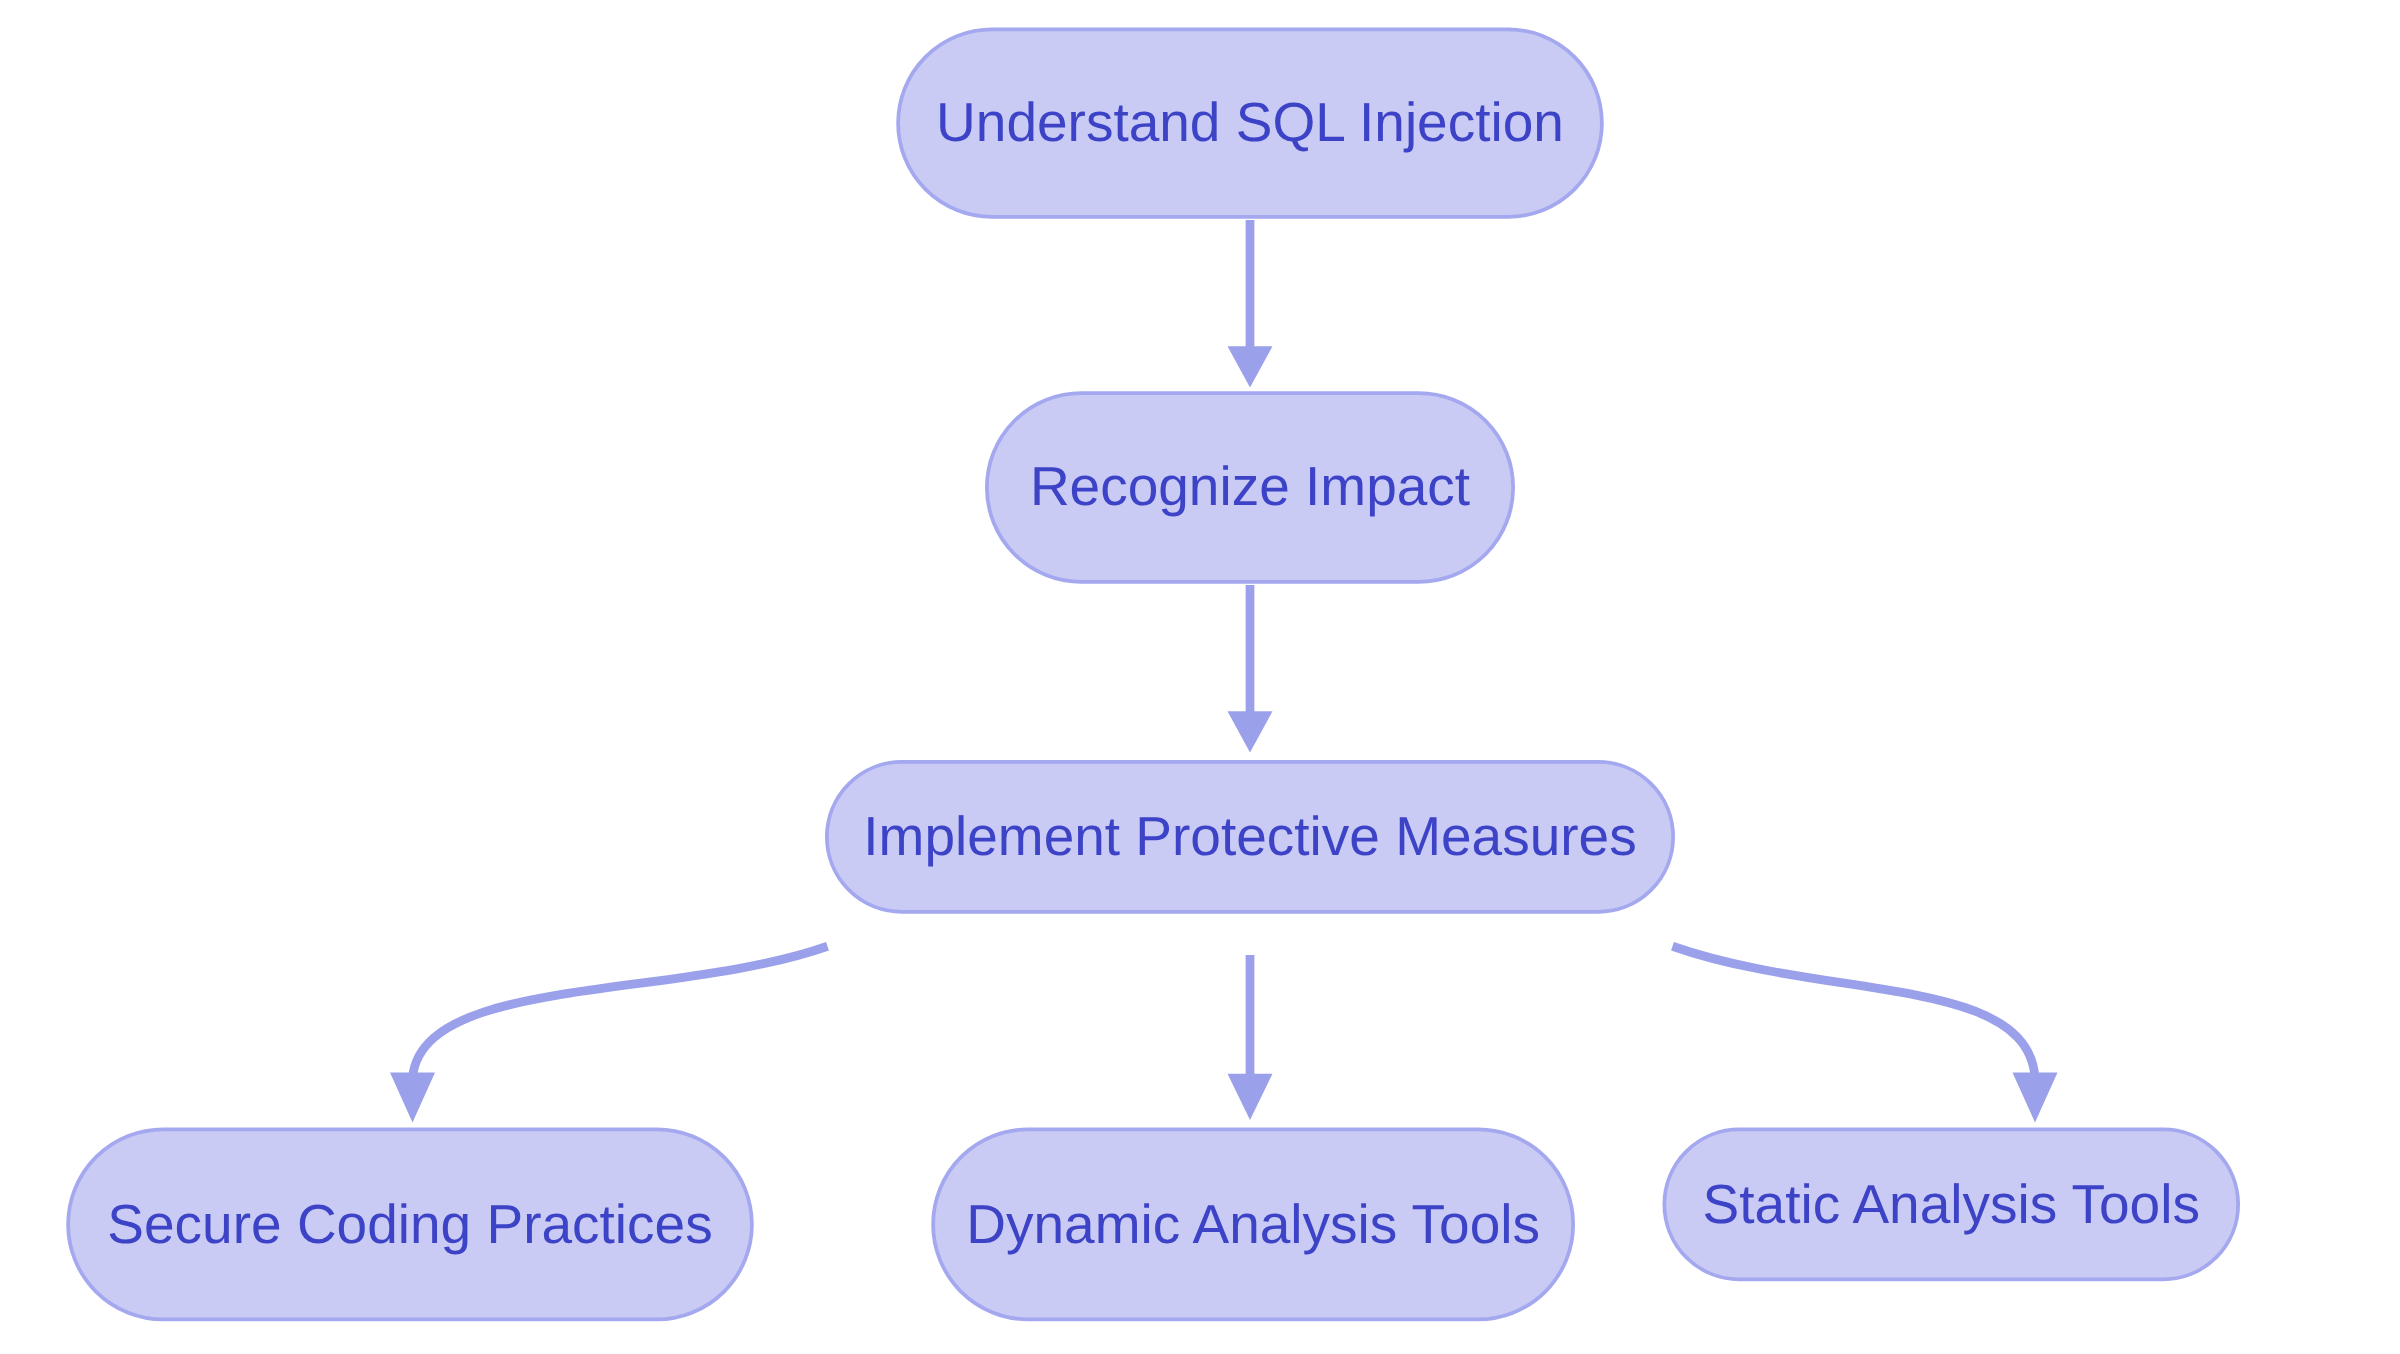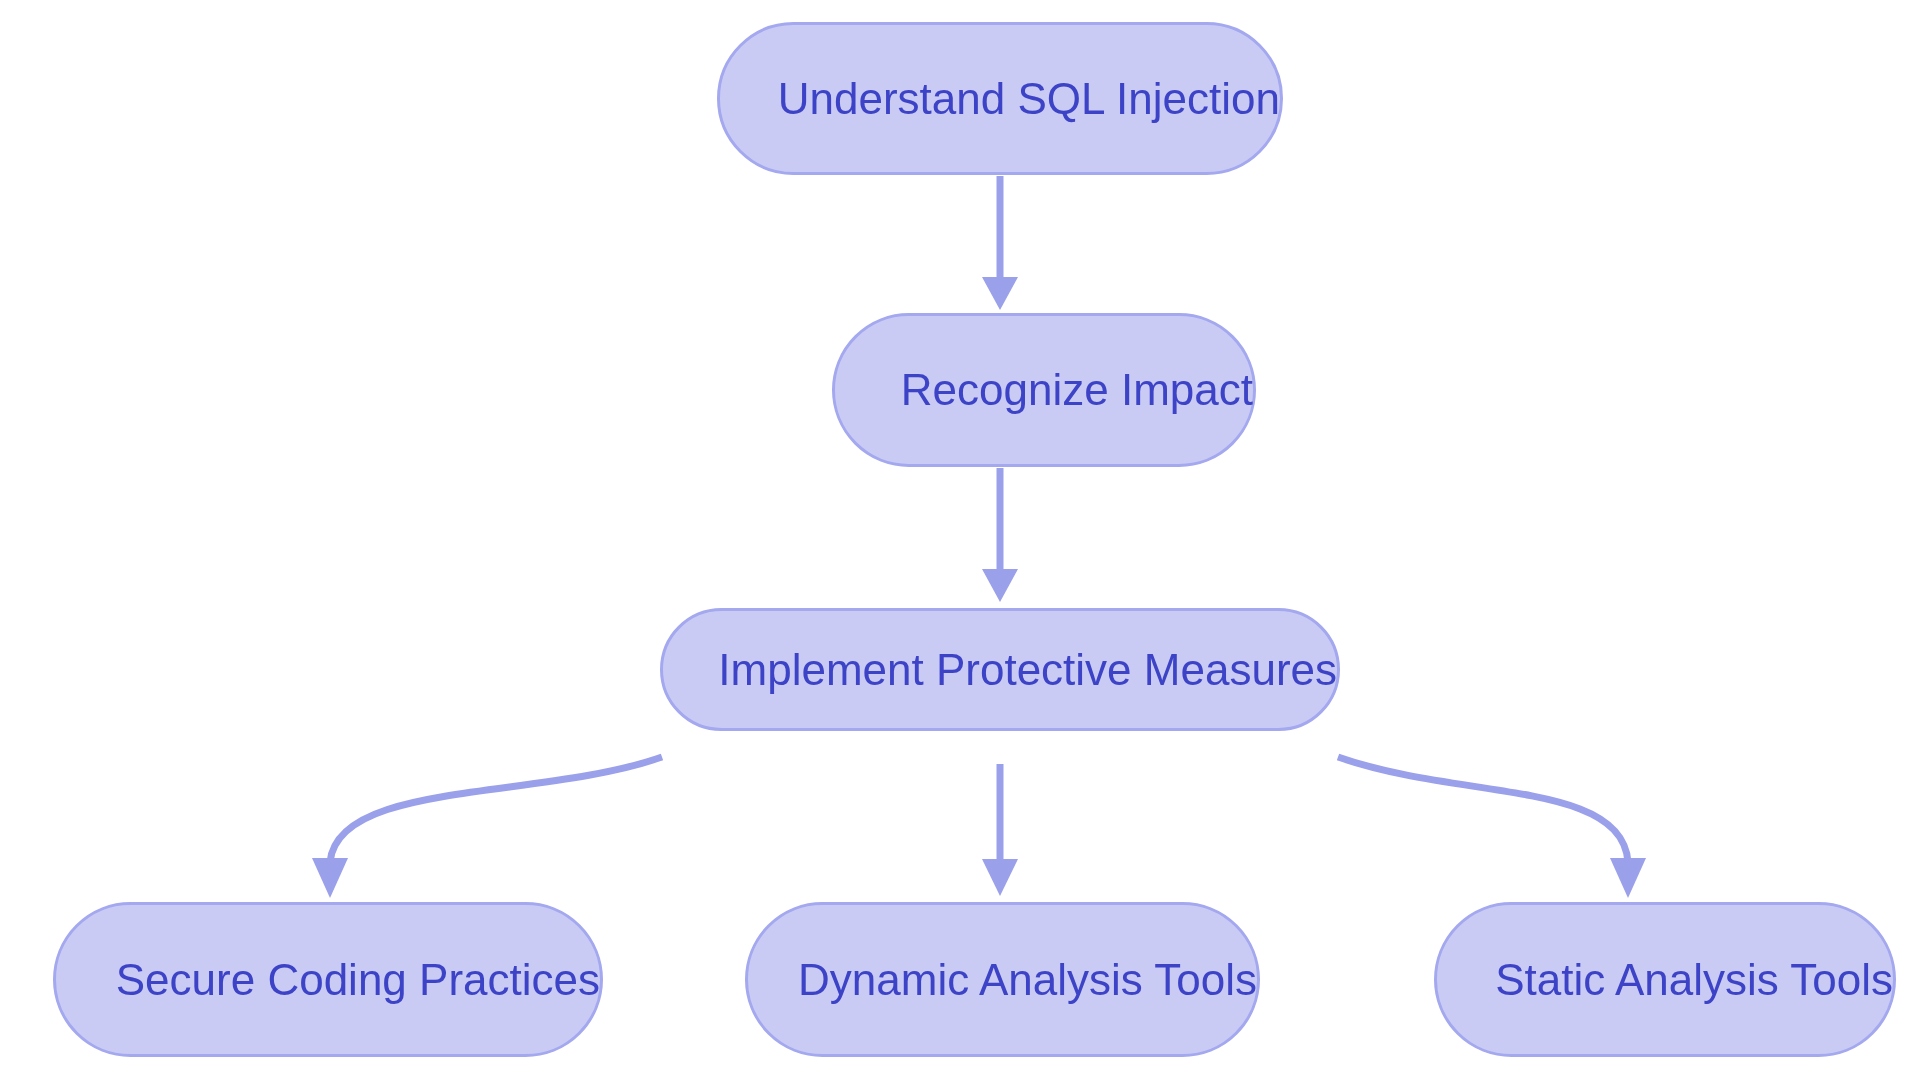--- a/index.html
+++ b/index.html
@@ -35,31 +35,31 @@
     position: absolute;
     box-sizing: border-box;
     background: #c9cbf5;
     border: 3.5px solid #a3a8ef;
     border-radius: 78px;
     color: #3d43c6;
     font-size: 44px;
     line-height: 1;
     display: flex;
     align-items: center;
-    justify-content: flex-end;
+    justify-content: center;
     white-space: nowrap;
     text-align: center;
   }
   
   .n-understand { left: 717px;  top: 22px;  width: 566px; height: 153px; }
-  .n-impact     { left: 832px;  top: 313px; width: 424px; height: 154px; }
+  .n-impact     { left: 788px;  top: 313px; width: 424px; height: 154px; }
   .n-implement  { left: 660px;  top: 608px; width: 680px; height: 123px; }
   .n-secure     { left: 53px;   top: 902px; width: 550px; height: 155px; }
   .n-dynamic    { left: 745px;  top: 902px; width: 515px; height: 155px; }
-  .n-static     { left: 1434px; top: 902px; width: 462px; height: 155px; }
+  .n-static     { left: 1330px; top: 902px; width: 462px; height: 123px; }
 </style>
 </head>
 <body>
 
 <div class="canvas">
 
   <svg class="edge-layer" viewBox="0 0 1920 1083" xmlns="http://www.w3.org/2000/svg">
 
     <g>
       <path d="M 1000 176 L 1000 280"></path>

